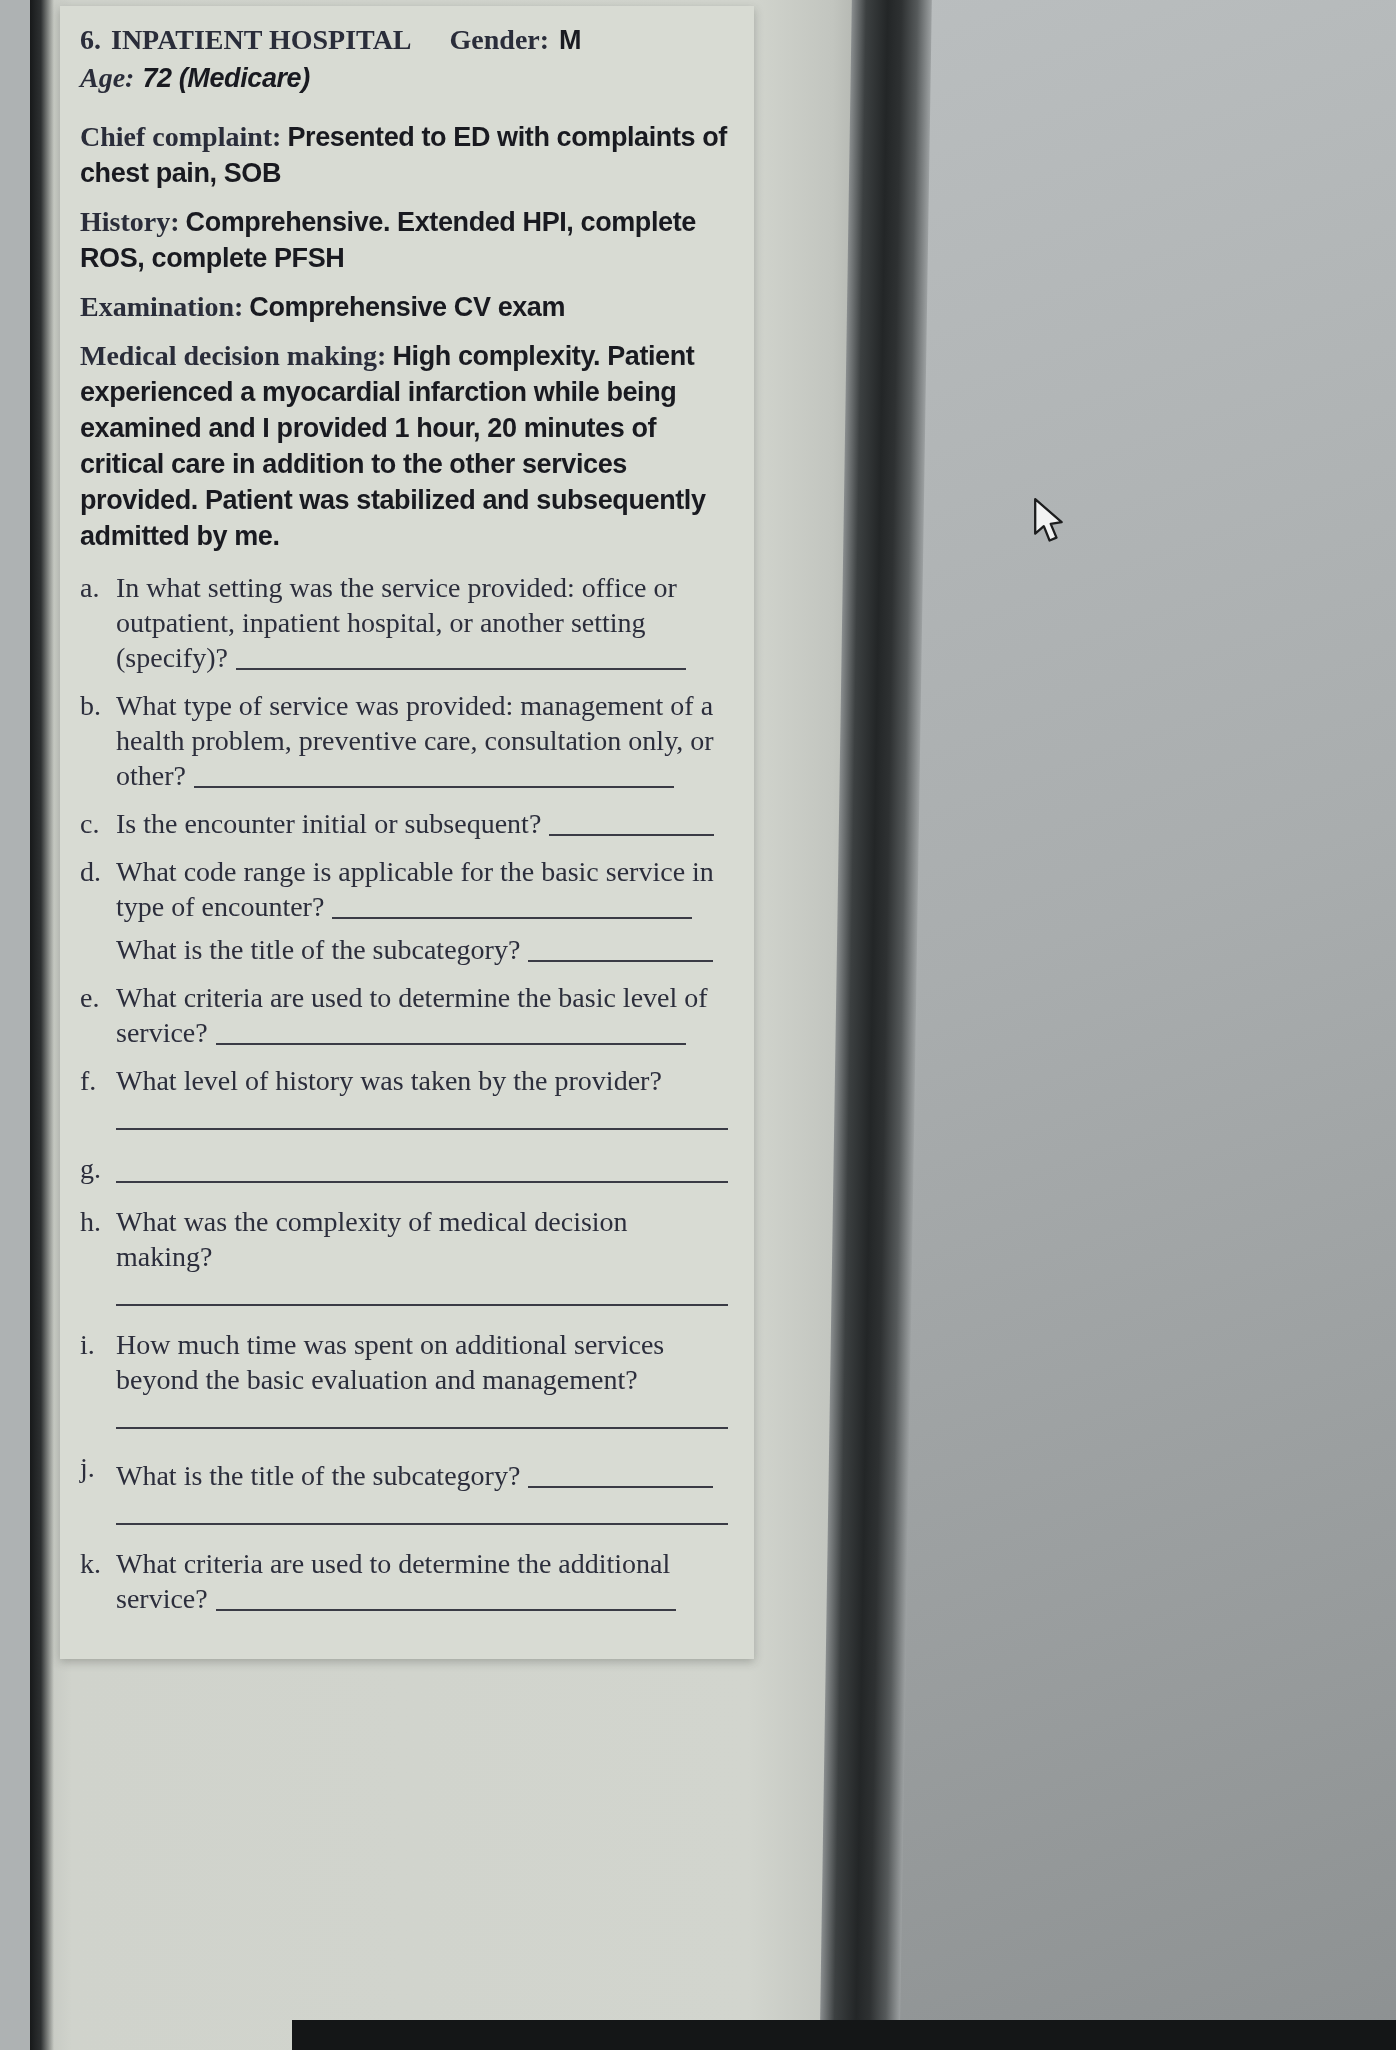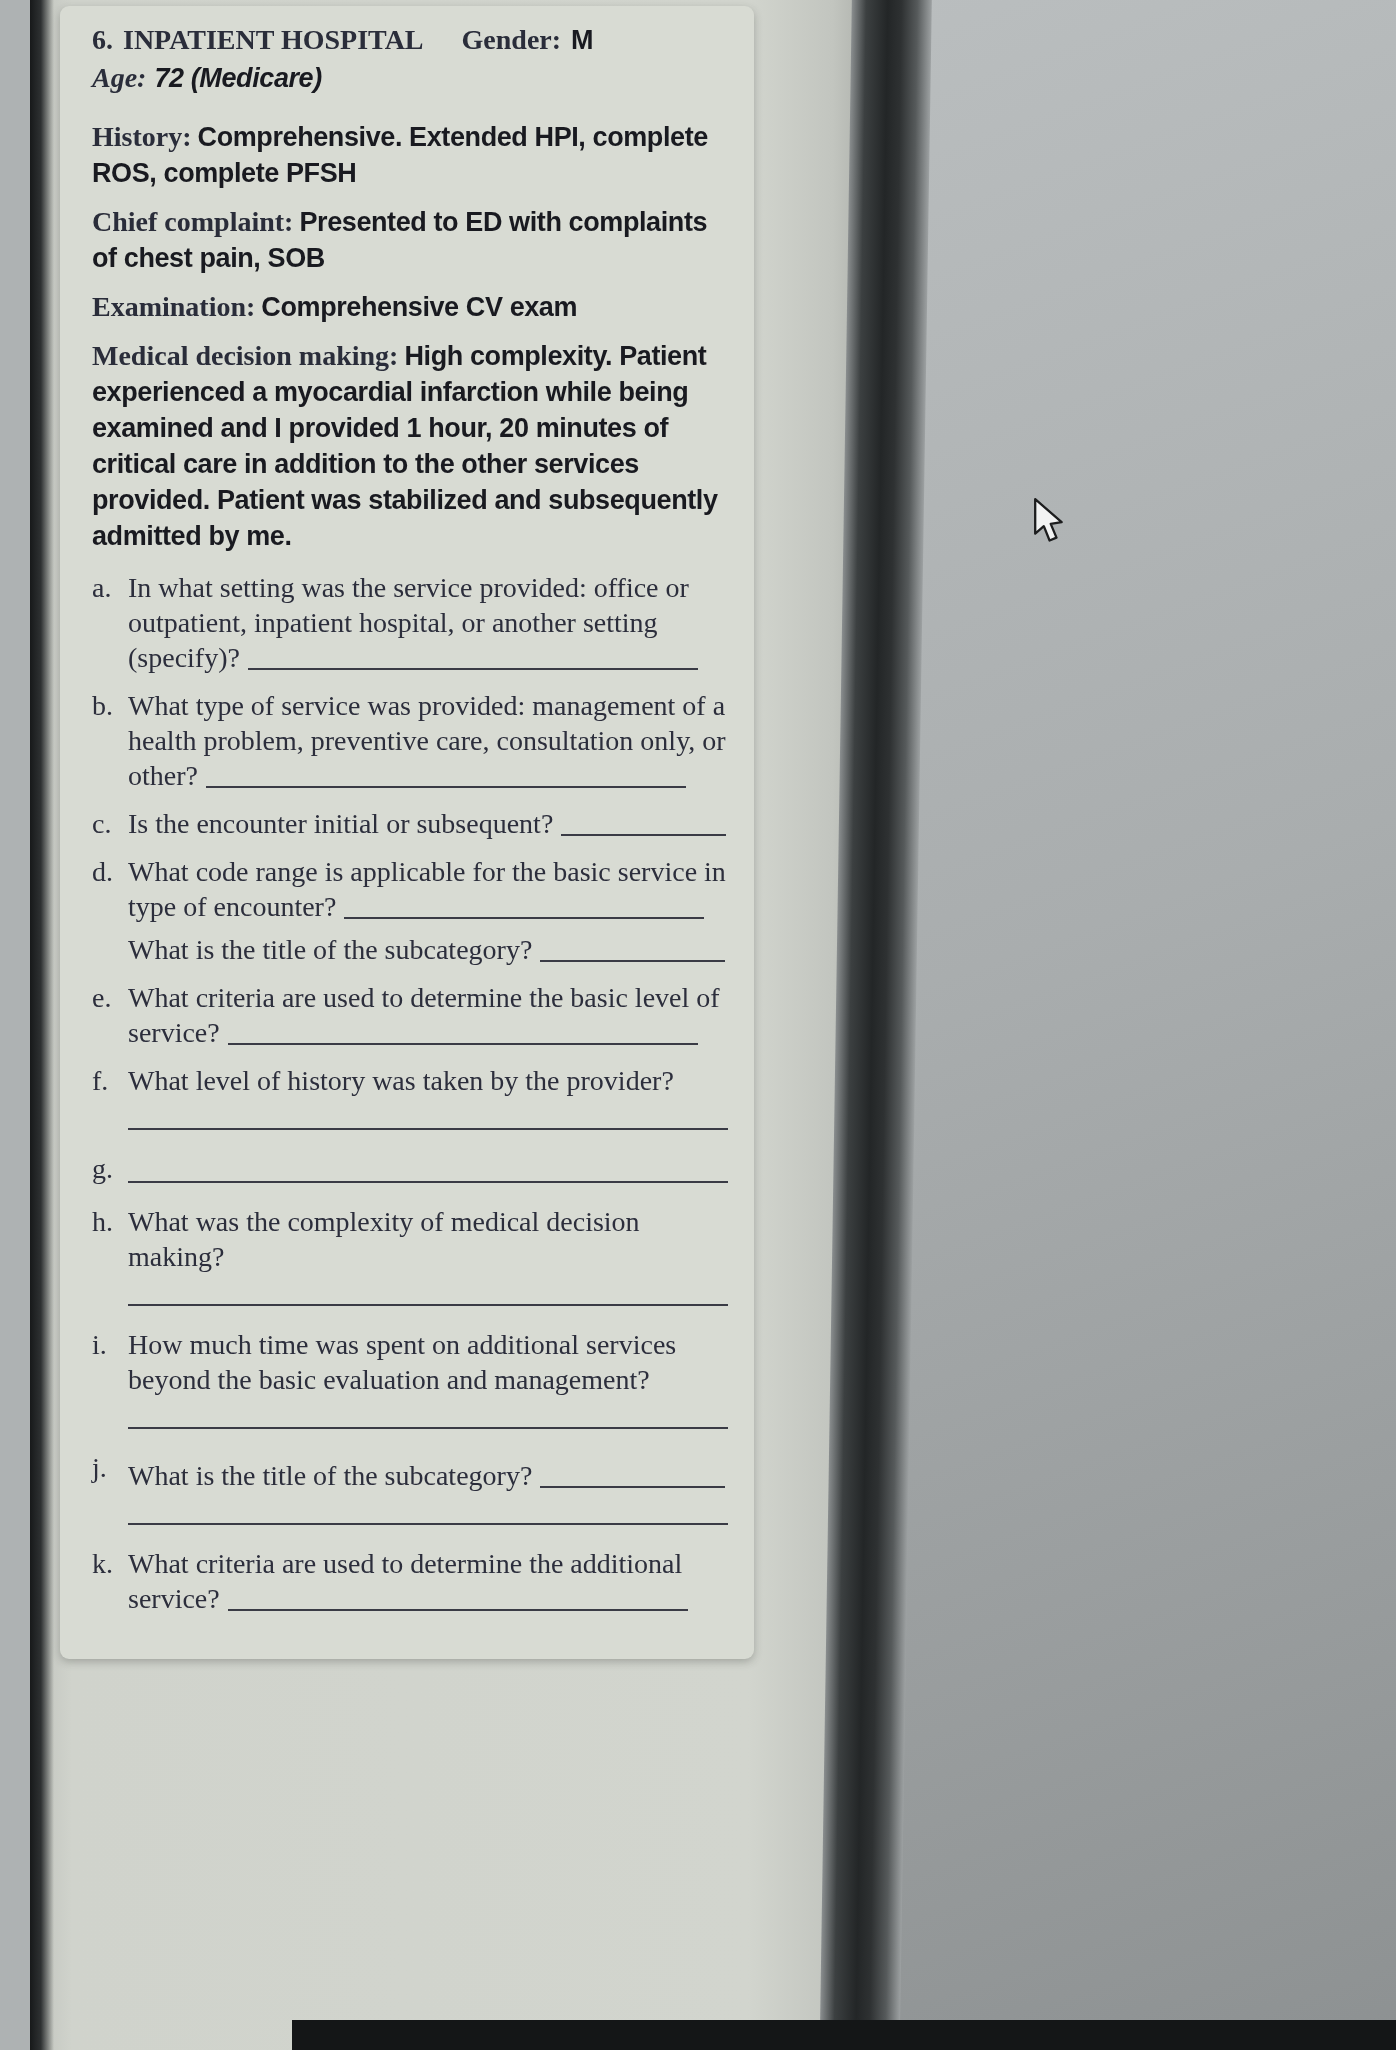--- a/index.html
+++ b/index.html
@@ -24,21 +24,21 @@
   }
   
   .book-edge{
     position:absolute;left:852px;top:-10px;width:80px;height:2070px;
     transform:rotate(0.9deg);transform-origin:top center;
     background:linear-gradient(90deg,#8a8e8f 0%,#3c4041 18%,#232627 45%,#2e3132 62%,#565a5b 82%,#9da1a2 100%);
   }
   
   .card{
     position:absolute;left:60px;top:6px;width:694px;box-sizing:border-box;
-    padding:14px 26px 30px 32px;border-radius:9px;
+    padding:14px 26px 30px 20px;border-radius:0;
     background:#d8dbd3;
     box-shadow:0 3px 9px rgba(40,42,38,0.28);
     color:#2c2e3c;font-size:28px;line-height:35px;
   }
   .lbl{font-weight:700;color:#2a2d3a;}
   .val{
     font-family:"Liberation Sans","DejaVu Sans",sans-serif;
     font-weight:600;color:#191a20;letter-spacing:-0.4px;font-size:27px;
   }
   .case-header{margin:2px 0 2px;}
@@ -77,25 +77,25 @@
 <div class="card">
   <div class="case-header">
     <span class="lbl case-number">6.</span><span class="lbl">INPATIENT HOSPITAL</span><span class="lbl gender-label">Gender:</span><span class="val gender-value">M</span>
   </div>
   <div class="age-row">
     <span class="lbl">Age:</span><span class="val age-value">72 (Medicare)</span>
   </div>
 
   <div>
   <p class="field">
+    <span class="lbl">Chief complaint:</span><span class="val">Presented to ED with complaints of chest pain, SOB</span>
+  </p>
+
+  <p class="field">
     <span class="lbl">History:</span><span class="val">Comprehensive. Extended HPI, complete ROS, complete PFSH</span>
-  </p>
-
-  <p class="field">
-    <span class="lbl">Chief complaint:</span><span class="val">Presented to ED with complaints of chest pain, SOB</span>
   </p>
 
   <p class="field">
     <span class="lbl">Examination:</span><span class="val">Comprehensive CV exam</span>
   </p>
 
   <p class="field">
     <span class="lbl">Medical decision making:</span><span class="val">High complexity. Patient experienced a myocardial infarction while being examined and I provided 1 hour, 20 minutes of critical care in addition to the other services provided. Patient was stabilized and subsequently admitted by me.</span>
   </p>
 </div>

